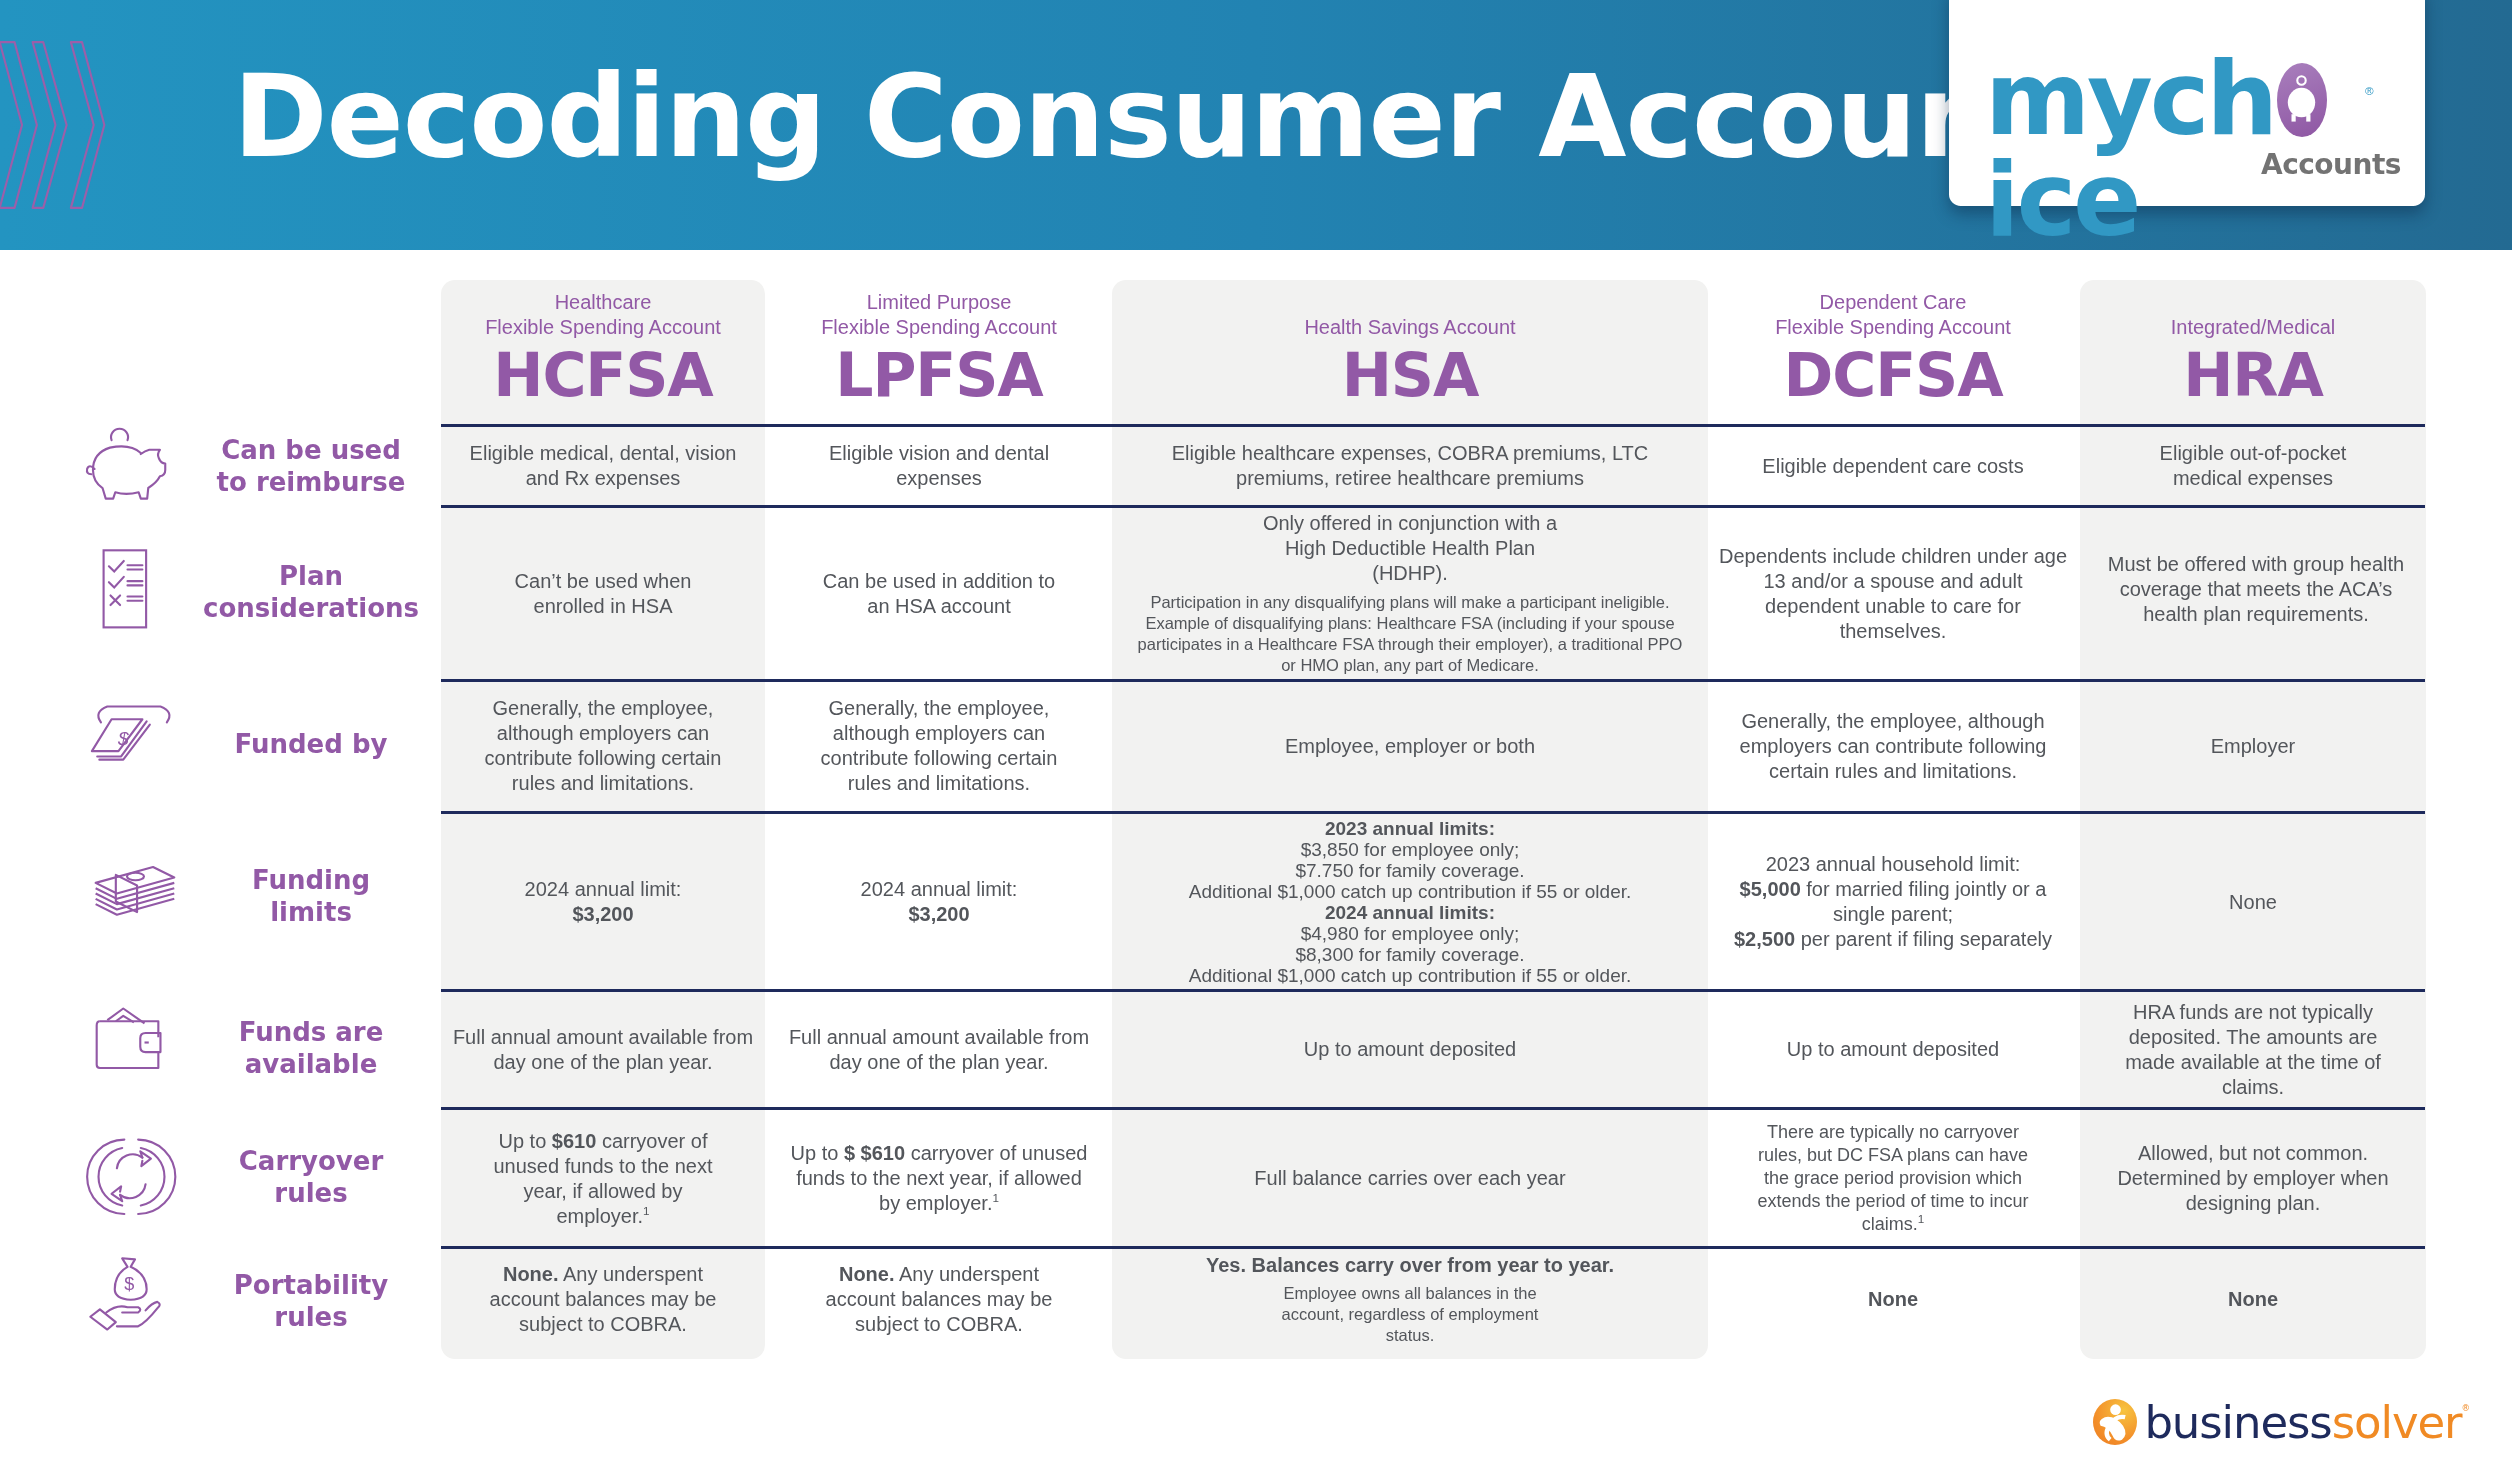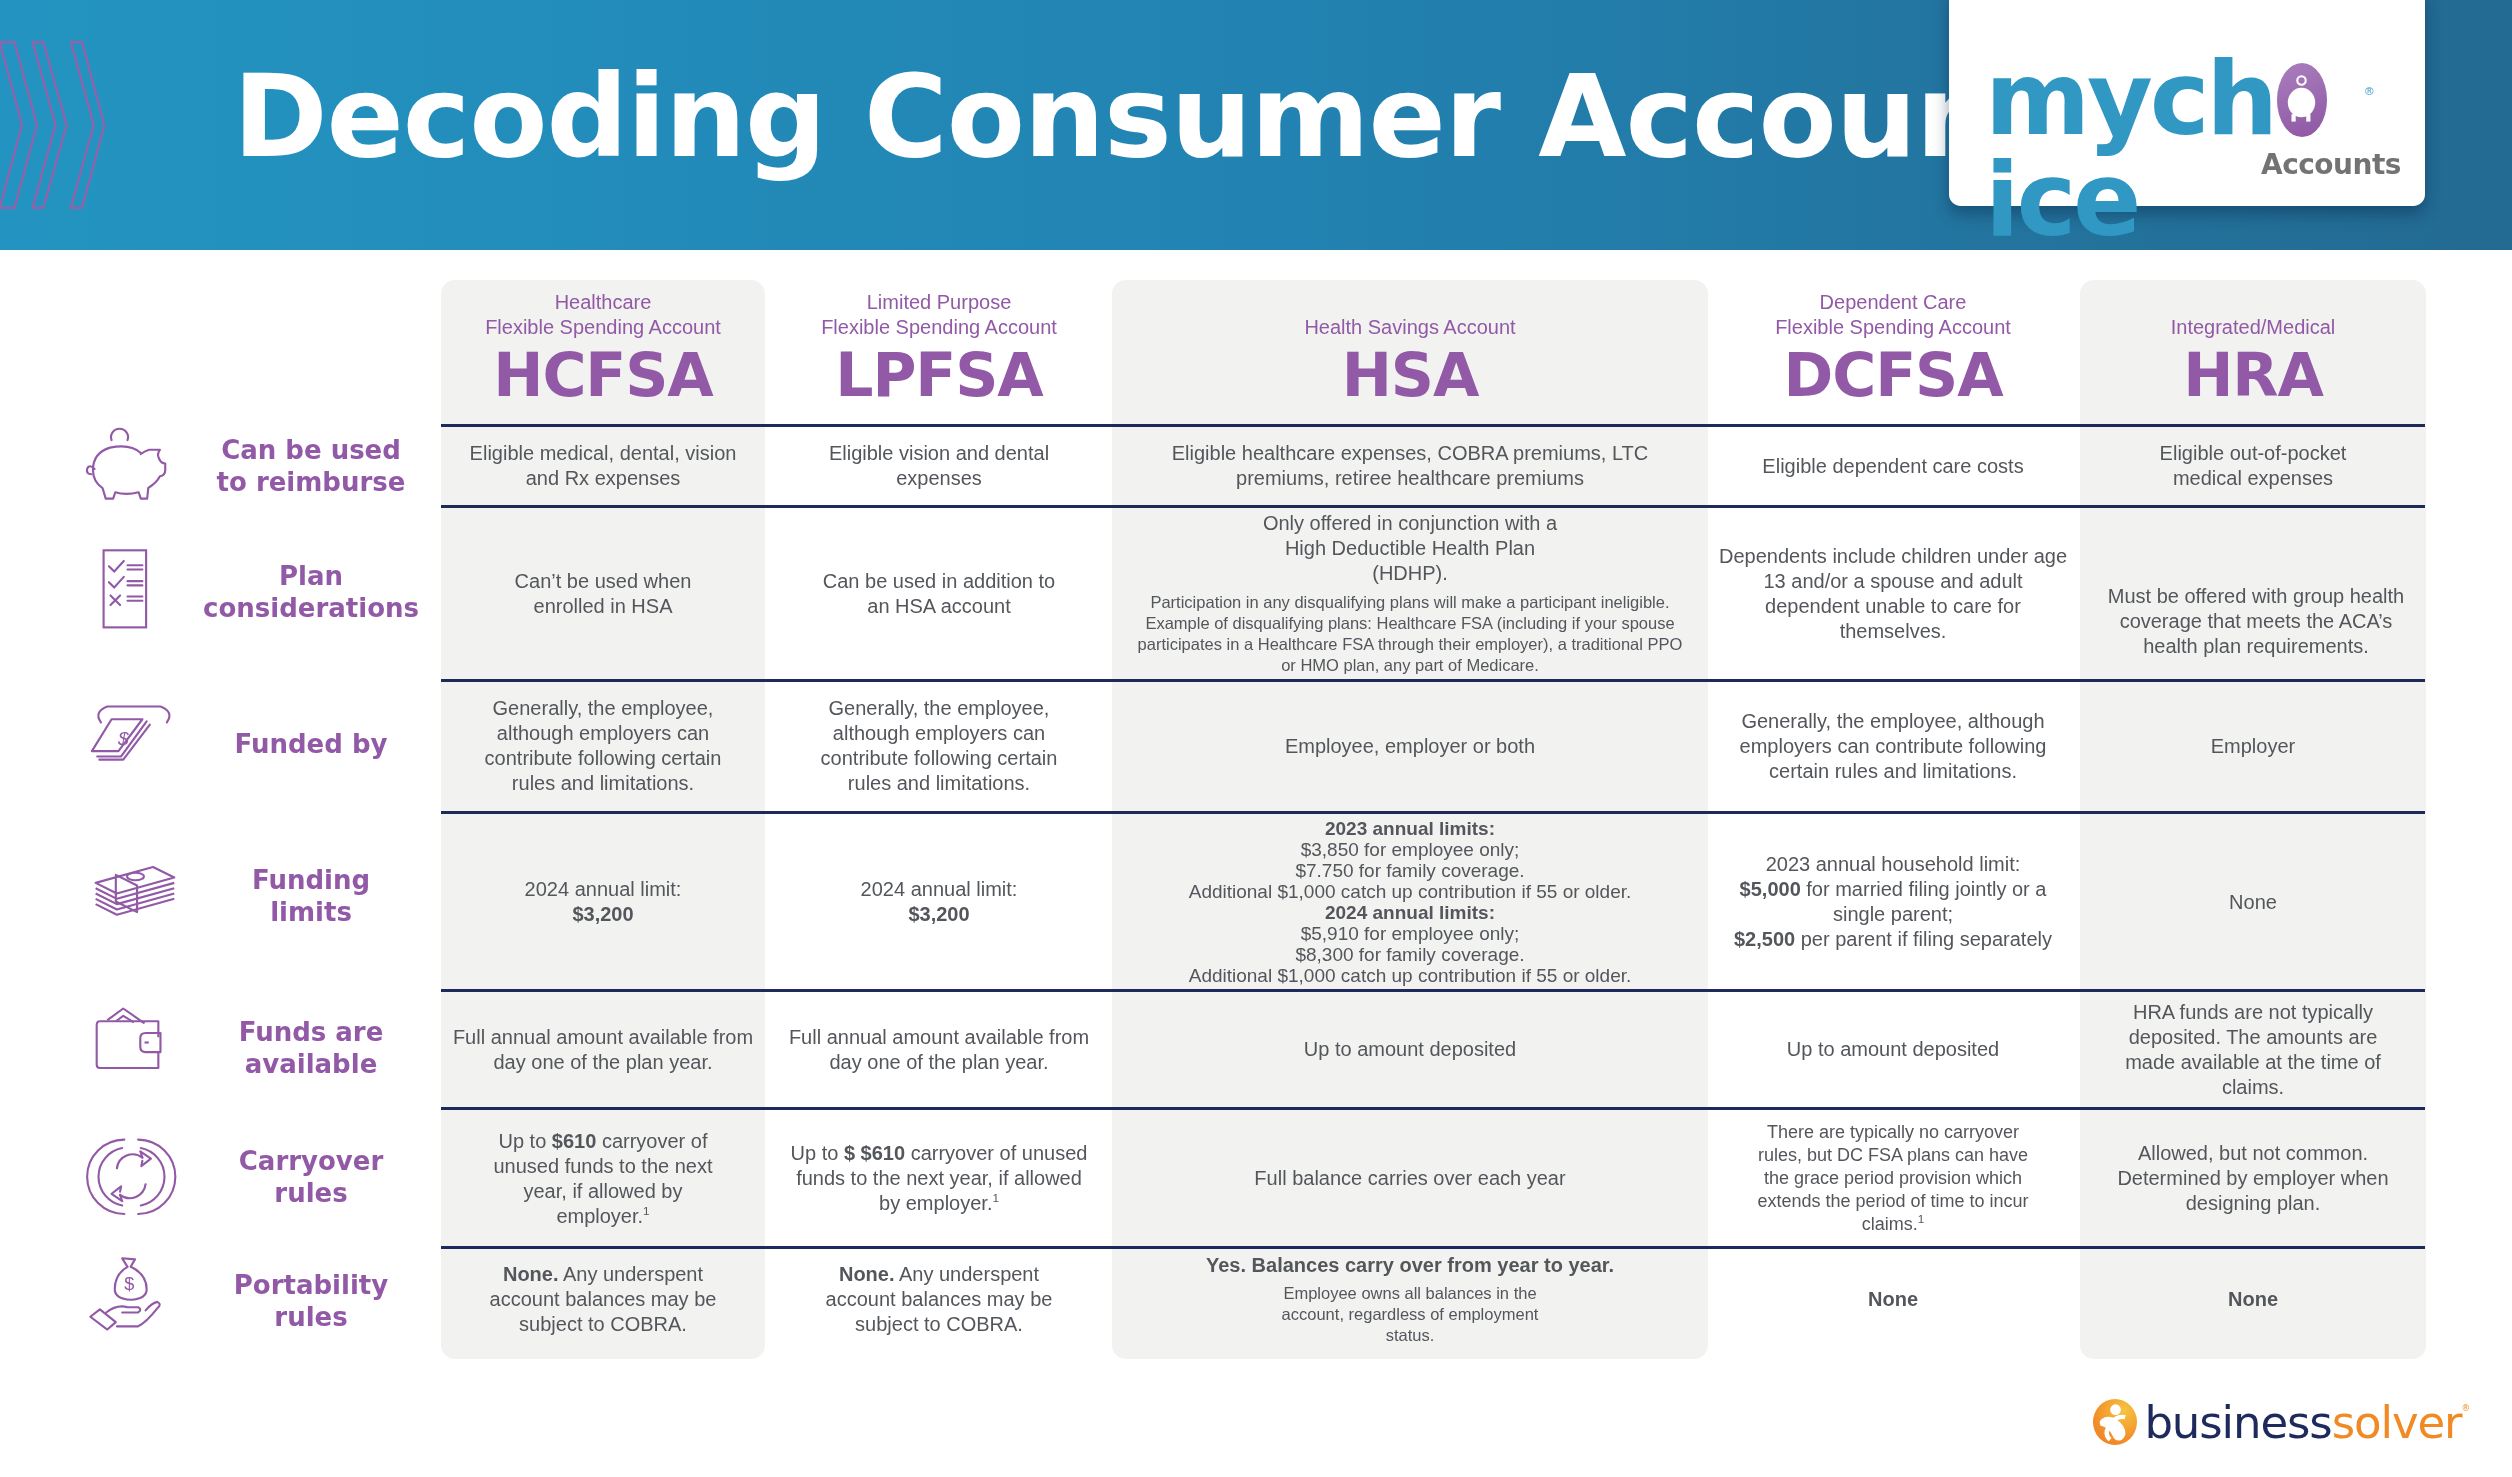--- a/index.html
+++ b/index.html
@@ -185,21 +185,21 @@
 <div class="cell" style="left:766px;width:346px;top:508px;height:171px;padding:0 53px;">
     <span>Can be used in addition to an HSA account</span>
   </div>
 <div class="cell" style="left:1112px;width:596px;top:508px;height:171px;padding:0 21px;">
   <span style="padding:0 128px;">Only offered in conjunction with a High Deductible Health Plan (HDHP).</span>
   <span class="small">Participation in any disqualifying plans will make a participant ineligible. Example of disqualifying plans: Healthcare FSA (including if your spouse participates in a Healthcare FSA through their employer), a traditional  PPO or HMO plan, any part of Medicare.</span>
 </div>
 <div class="cell" style="left:1707px;width:372px;top:508px;height:171px;padding:0 10.6px;">
     <span>Dependents include children under age 13 and/or a spouse and adult dependent unable to care for themselves.</span>
   </div>
-<div class="cell" style="left:2080px;width:352px;top:536px;height:171px;padding:0 10.6px;">
+<div class="cell" style="left:2080px;width:352px;top:504px;height:171px;padding:0 10.6px;">
     <span>Must be offered with group health coverage that meets the ACA’s health plan requirements.</span>
   </div>
 
 <div class="rowicon" style="top:698px;">
   <svg viewBox="0 0 175 175" fill="none" stroke="#9259a6" stroke-width="4" stroke-linecap="round" stroke-linejoin="round">
     <path d="M30 46 q-14 -20 12 -30 h100 q26 10 12 30"></path>
     <path d="M50 40 h58 l-45 60 h-50 z"></path>
     <path d="M116 44 l-48 66 h-45"></path>
       <path d="M122 50 l-50 66 h-45"></path>
     <text x="62" y="88" font-size="36" fill="#9259a6" stroke="none" font-style="italic">$</text>
@@ -246,21 +246,21 @@
 <div class="cell" style="left:766px;width:346px;top:814px;height:176px;">
   <span>2024 annual limit:</span>
     <b>$3,200</b>
 </div>
 <div class="cell" style="left:1112px;width:596px;top:814px;height:176px;">
   <b class="xs">2023 annual limits:</b>
   <span class="xs">$3,850 for employee only;</span>
   <span class="xs">$7.750 for family coverage.</span>
   <span class="xs">Additional $1,000 catch up contribution if 55 or older.</span>
   <b class="xs">2024 annual limits:</b>
-  <span class="xs">$5,910 for employee only;</span>
+  <span class="xs">$4,980 for employee only;</span>
   <span class="xs">$8,300 for family coverage.</span>
   <span class="xs">Additional $1,000 catch up contribution if 55 or older.</span>
 </div>
 <div class="cell" style="left:1707px;width:372px;top:814px;height:176px;padding:0 26.6px;">
   <span>2023 annual household limit:</span>
   <span><b>$5,000</b><span> for married filing jointly or a single parent;</span></span>
   <span><b>$2,500</b><span> per parent if filing separately</span></span>
 </div>
 <div class="cell" style="left:2080px;width:346px;top:814px;height:176px;">
     <span>None</span>

